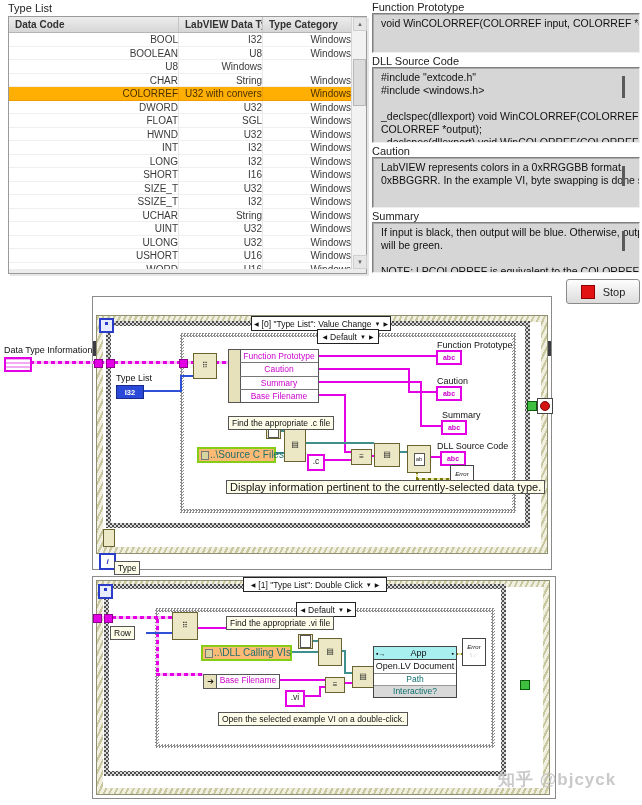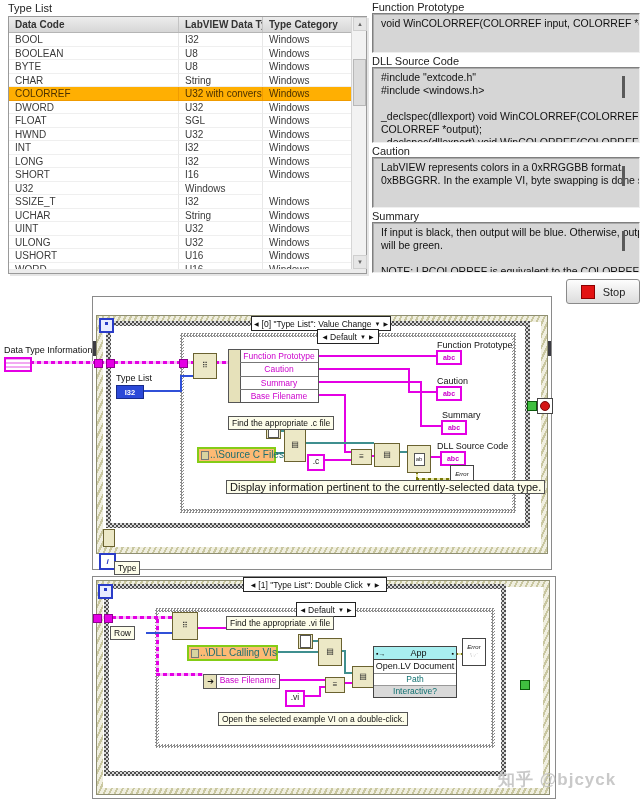--- a/index.html
+++ b/index.html
@@ -9,21 +9,21 @@
   .lbl{position:absolute;font-size:11px;color:#222;white-space:nowrap;z-index:4;}
 
   
   .table-wrap{position:absolute;left:8px;top:16px;width:357px;height:256px;
     border:1px solid #9a9a9a;background:#fff;box-shadow:2px 2px 0 #e6e6e6;}
   .t-hdr{position:absolute;left:0;top:0;right:14px;height:15px;display:grid;
     grid-template-columns:170px 84px 89px;background:linear-gradient(#ededed,#d6d6d6);
     border-bottom:1px solid #b5b5b5;}
   .hc{font-size:10px;font-weight:bold;color:#333;padding-left:6px;line-height:15px;
     border-right:1px solid #c4c4c4;white-space:nowrap;overflow:hidden;}
-  .t-body{position:absolute;left:0;top:16px;right:14px;bottom:4px;overflow:hidden;}
+  .t-body{position:absolute;left:0;top:16px;right:14px;bottom:4px;overflow:hidden;text-align:right;}
   .t-row{display:grid;grid-template-columns:170px 84px 89px;height:13.5px;}
   .tc{font-size:10px;color:#3a3a3a;padding-left:6px;line-height:13px;
     border-right:1px solid #e8e8e8;border-bottom:1px solid #efefef;
     white-space:nowrap;overflow:hidden;}
   .t-row.sel .tc{background:#ffaf02;color:#4a3000;border-color:#f09b00;}
   .t-scroll{position:absolute;top:0;right:0;width:14px;bottom:4px;background:#f2f2f2;
     border-left:1px solid #d5d5d5;}
   .t-up,.t-dn{position:absolute;left:1px;width:12px;height:12px;font-size:6px;color:#666;
     text-align:center;line-height:12px;background:#e6e6e6;border:1px solid #cfcfcf;}
   .t-up{top:0}.t-dn{bottom:0}
@@ -142,21 +142,20 @@
         <div class="tc">BOOL</div>
         <div class="tc">I32</div>
         <div class="tc">Windows</div>
       </div>
       <div class="t-row">
         <div class="tc">BOOLEAN</div>
         <div class="tc">U8</div>
         <div class="tc">Windows</div>
       </div>
       <div class="t-row">
-        <div class="tc">BYTE</div>
         <div class="tc">U8</div>
         <div class="tc">Windows</div>
       </div>
       <div class="t-row">
         <div class="tc">CHAR</div>
         <div class="tc">String</div>
         <div class="tc">Windows</div>
       </div>
       <div class="t-row sel">
         <div class="tc">COLORREF</div>
@@ -187,20 +186,21 @@
         <div class="tc">LONG</div>
         <div class="tc">I32</div>
         <div class="tc">Windows</div>
       </div>
       <div class="t-row">
         <div class="tc">SHORT</div>
         <div class="tc">I16</div>
         <div class="tc">Windows</div>
       </div>
       <div class="t-row">
+        <div class="tc">SIZE_T</div>
         <div class="tc">U32</div>
         <div class="tc">Windows</div>
       </div>
       <div class="t-row">
         <div class="tc">SSIZE_T</div>
         <div class="tc">I32</div>
         <div class="tc">Windows</div>
       </div>
       <div class="t-row">
         <div class="tc">UCHAR</div>
@@ -420,21 +420,21 @@
 <div class="wire pdh" style="left:98px;top:616px;width:74px"></div>
 <div class="wire pdv" style="left:156px;top:619px;height:57px"></div>
 <div class="wire pdh" style="left:156px;top:673px;width:47px"></div>
 <div class="flabel" style="left:110px;top:626px">Row</div>
 <div class="wire bh" style="left:146px;top:632px;width:26px"></div>
 <div class="node" style="left:172px;top:612px;width:24px;height:26px">
     <span class="g">⠿</span>
   </div>
 <div class="wire ph" style="left:196px;top:627px;width:104px"></div>
 <div class="flabel" style="left:226px;top:616px">Find the appropriate .vi file</div>
-<div class="pconst" style="left:187px;top:645px;width:74px">..\DLL Calling VIs</div>
+<div class="pconst" style="left:201px;top:645px;width:74px">..\DLL Calling VIs</div>
 <div class="node" style="left:298px;top:634px;width:13px;height:13px">
     <span class="page"></span>
   </div>
 <div class="wire th" style="left:311px;top:640px;width:7px"></div>
 <div class="wire th" style="left:271px;top:651px;width:47px"></div>
 <div class="node" style="left:318px;top:638px;width:22px;height:26px">
     <span class="g">▤</span>
   </div>
 <div class="wire th" style="left:340px;top:650px;width:6px"></div>
 <div class="wire tv" style="left:344px;top:650px;height:24px"></div>

